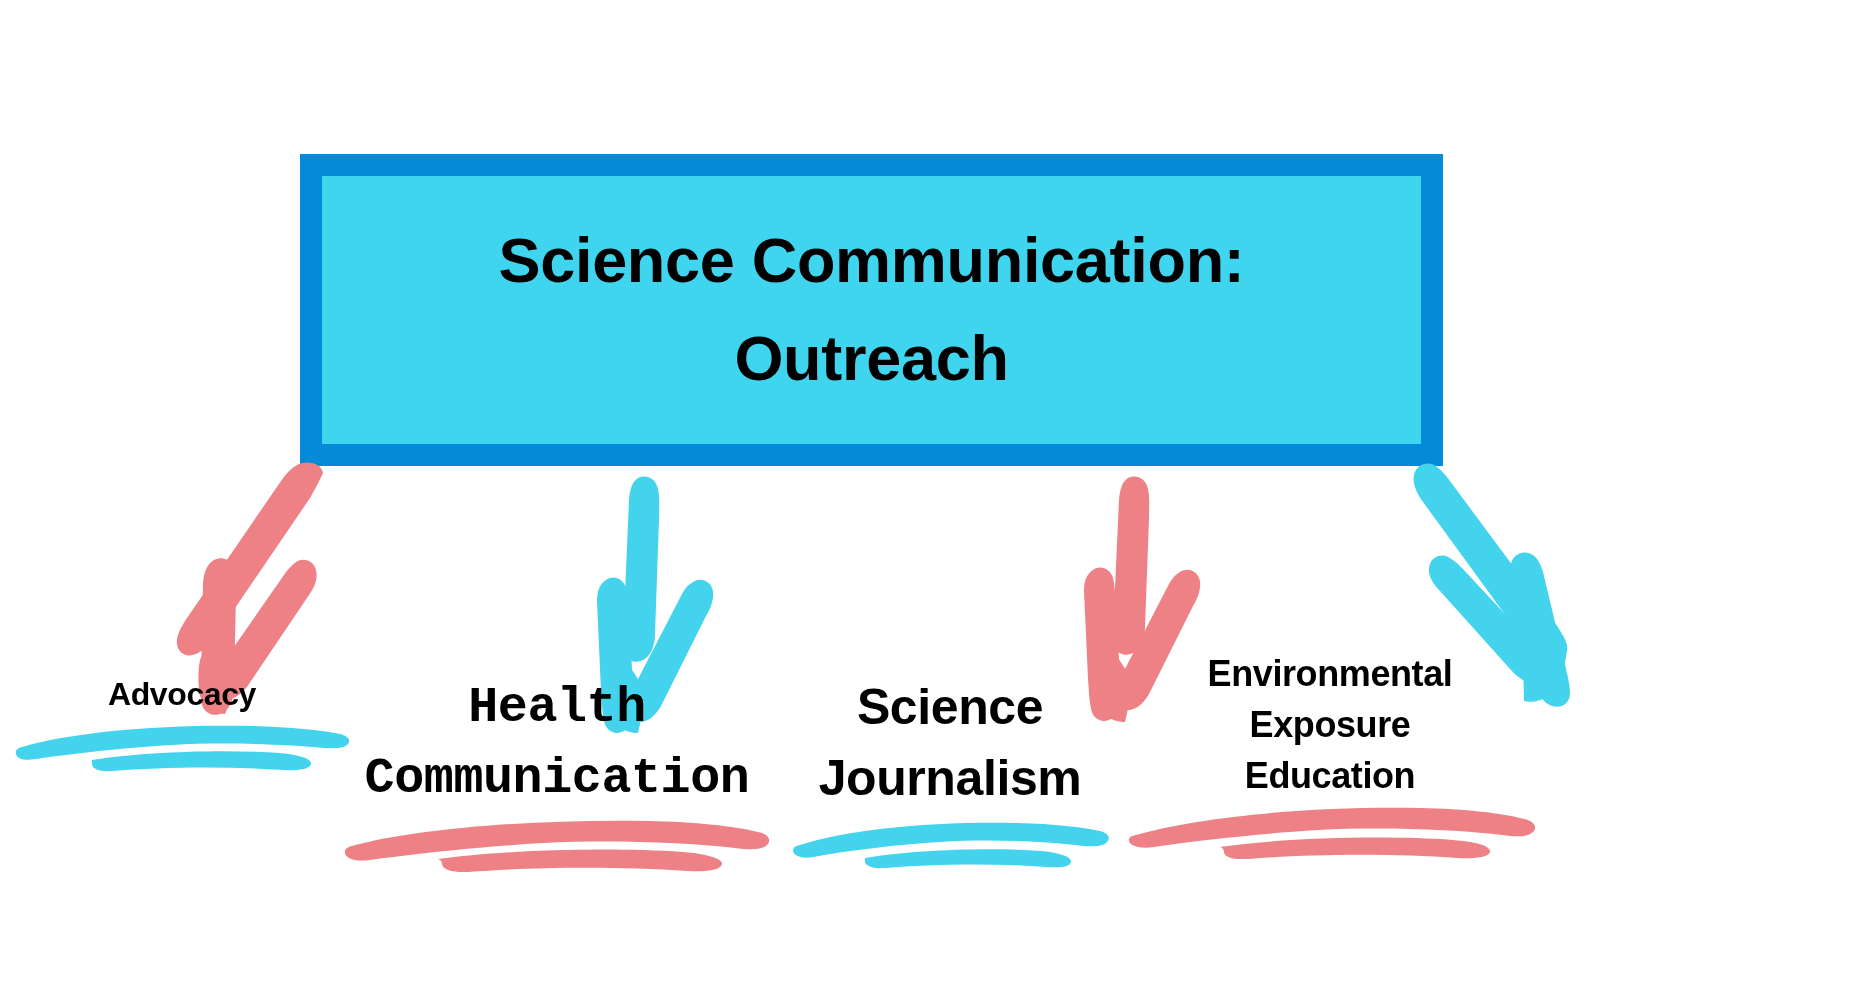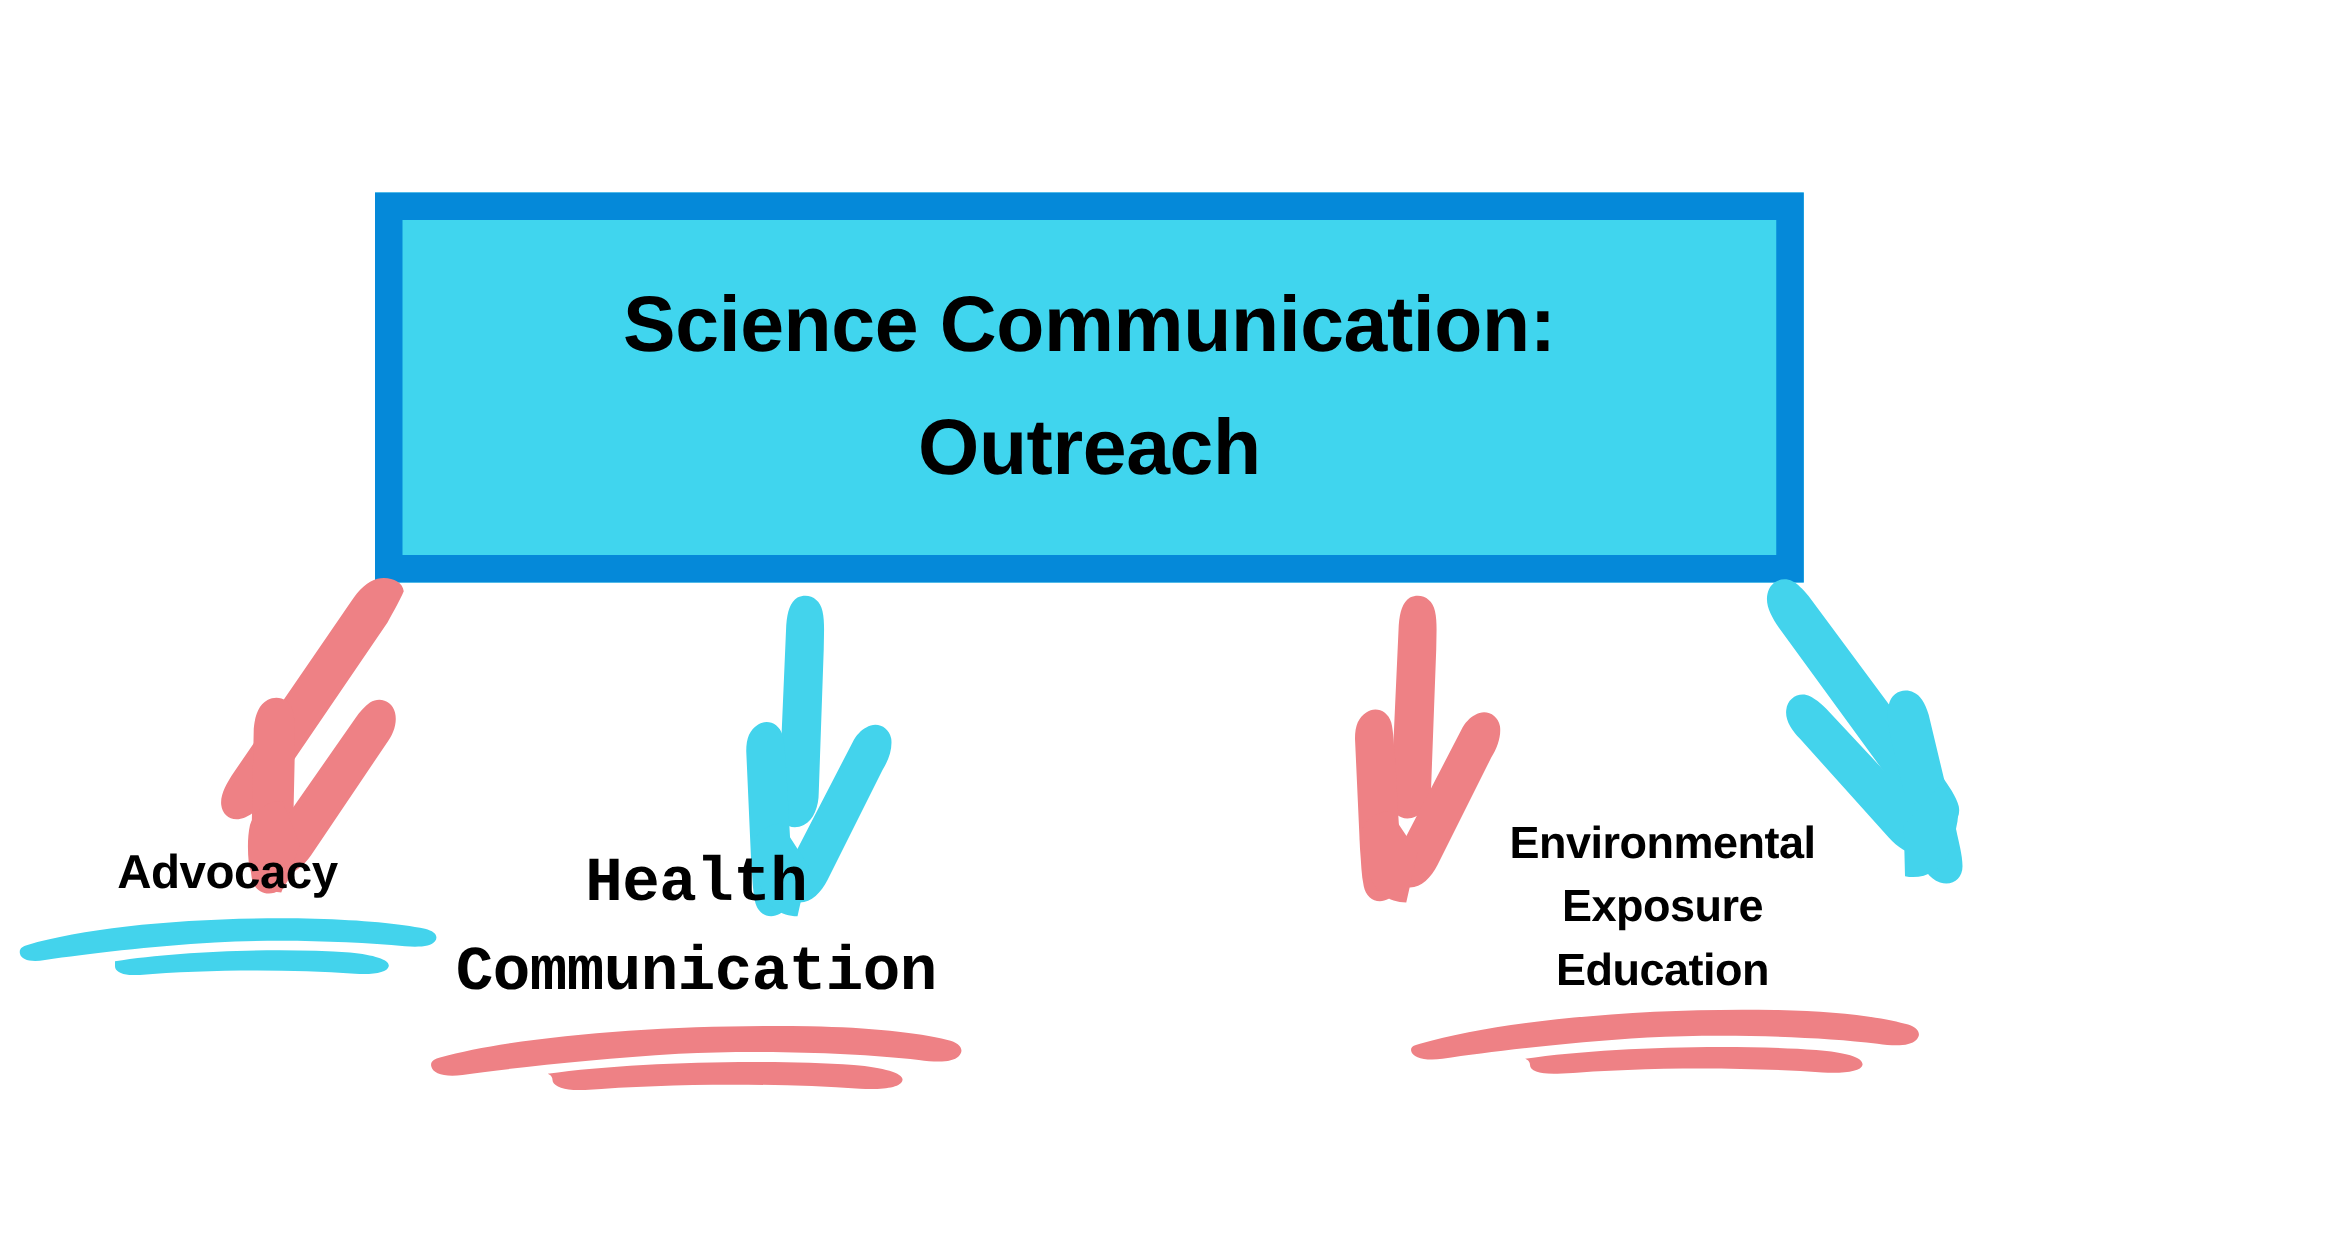--- a/index.html
+++ b/index.html
@@ -71,21 +71,21 @@
   .leaf-underline {
     display: block;
     margin-top: -2px;
   }
 
   #leaf-0 { left: 12px;   top: 672px; width: 340px; }
   #leaf-1 { left: 338px;  top: 672px; width: 438px; }
   #leaf-2 { left: 790px;  top: 672px; width: 320px; }
   #leaf-3 { left: 1120px; top: 648px; width: 420px; }
 
-  #leaf-0 .leaf-text { font-size: 38px; }
+  #leaf-0 .leaf-text { font-size: 32px; }
   #leaf-1 .leaf-text { font-size: 50px; font-family: Liberation Mono, monospace; }
   #leaf-2 .leaf-text { font-size: 50px; }
   #leaf-3 .leaf-text { font-size: 36px; }
 </style>
 </head>
 <body>
 
 <div id="canvas">
 
   <div id="concept-box">
@@ -298,20 +298,44 @@
         M 100,47
         C 165,38 270,35 345,40
         C 370,42 385,47 384,52
         C 383,58 369,60 350,59
         C 278,54 192,55 130,60
         C 114,61 104,57 104,52
         C 104,48 100,47 100,47 Z"></path>
     </svg>
   </div>
 
+  <div class="leaf" id="leaf-2">
+    <div class="leaf-text">Science
+Journalism</div>
+    <svg class="leaf-underline" width="320" height="56" viewBox="0 0 320 56" xmlns="http://www.w3.org/2000/svg">
+      <path fill="#43d3ec" d="
+        M 10,33
+        C 58,17 145,9 228,11
+        C 264,12 292,15 310,19
+        C 318,21 321,26 317,30
+        C 314,34 305,35 293,34
+        C 253,29 198,27 150,30
+        C 102,33 55,39 23,45
+        C 12,47 4,44 3,39
+        C 3,35 6,34 10,33 Z"></path>
+      <path fill="#43d3ec" d="
+        M 75,46
+        C 122,38 198,35 252,39
+        C 271,41 282,45 281,50
+        C 280,55 270,56 256,55
+        C 203,51 141,52 95,56
+        C 83,57 76,54 75,50
+        C 75,47 75,46 75,46 Z"></path>
+    </svg>
+  </div>
 
   <div class="leaf" id="leaf-3">
     <div class="leaf-text">Environmental
 Exposure
 Education</div>
     <svg class="leaf-underline" width="420" height="60" viewBox="0 0 420 60" xmlns="http://www.w3.org/2000/svg">
       <path fill="#ee8185" d="
         M 16,36
         C 82,17 196,7 300,9
         C 346,10 382,14 404,20

